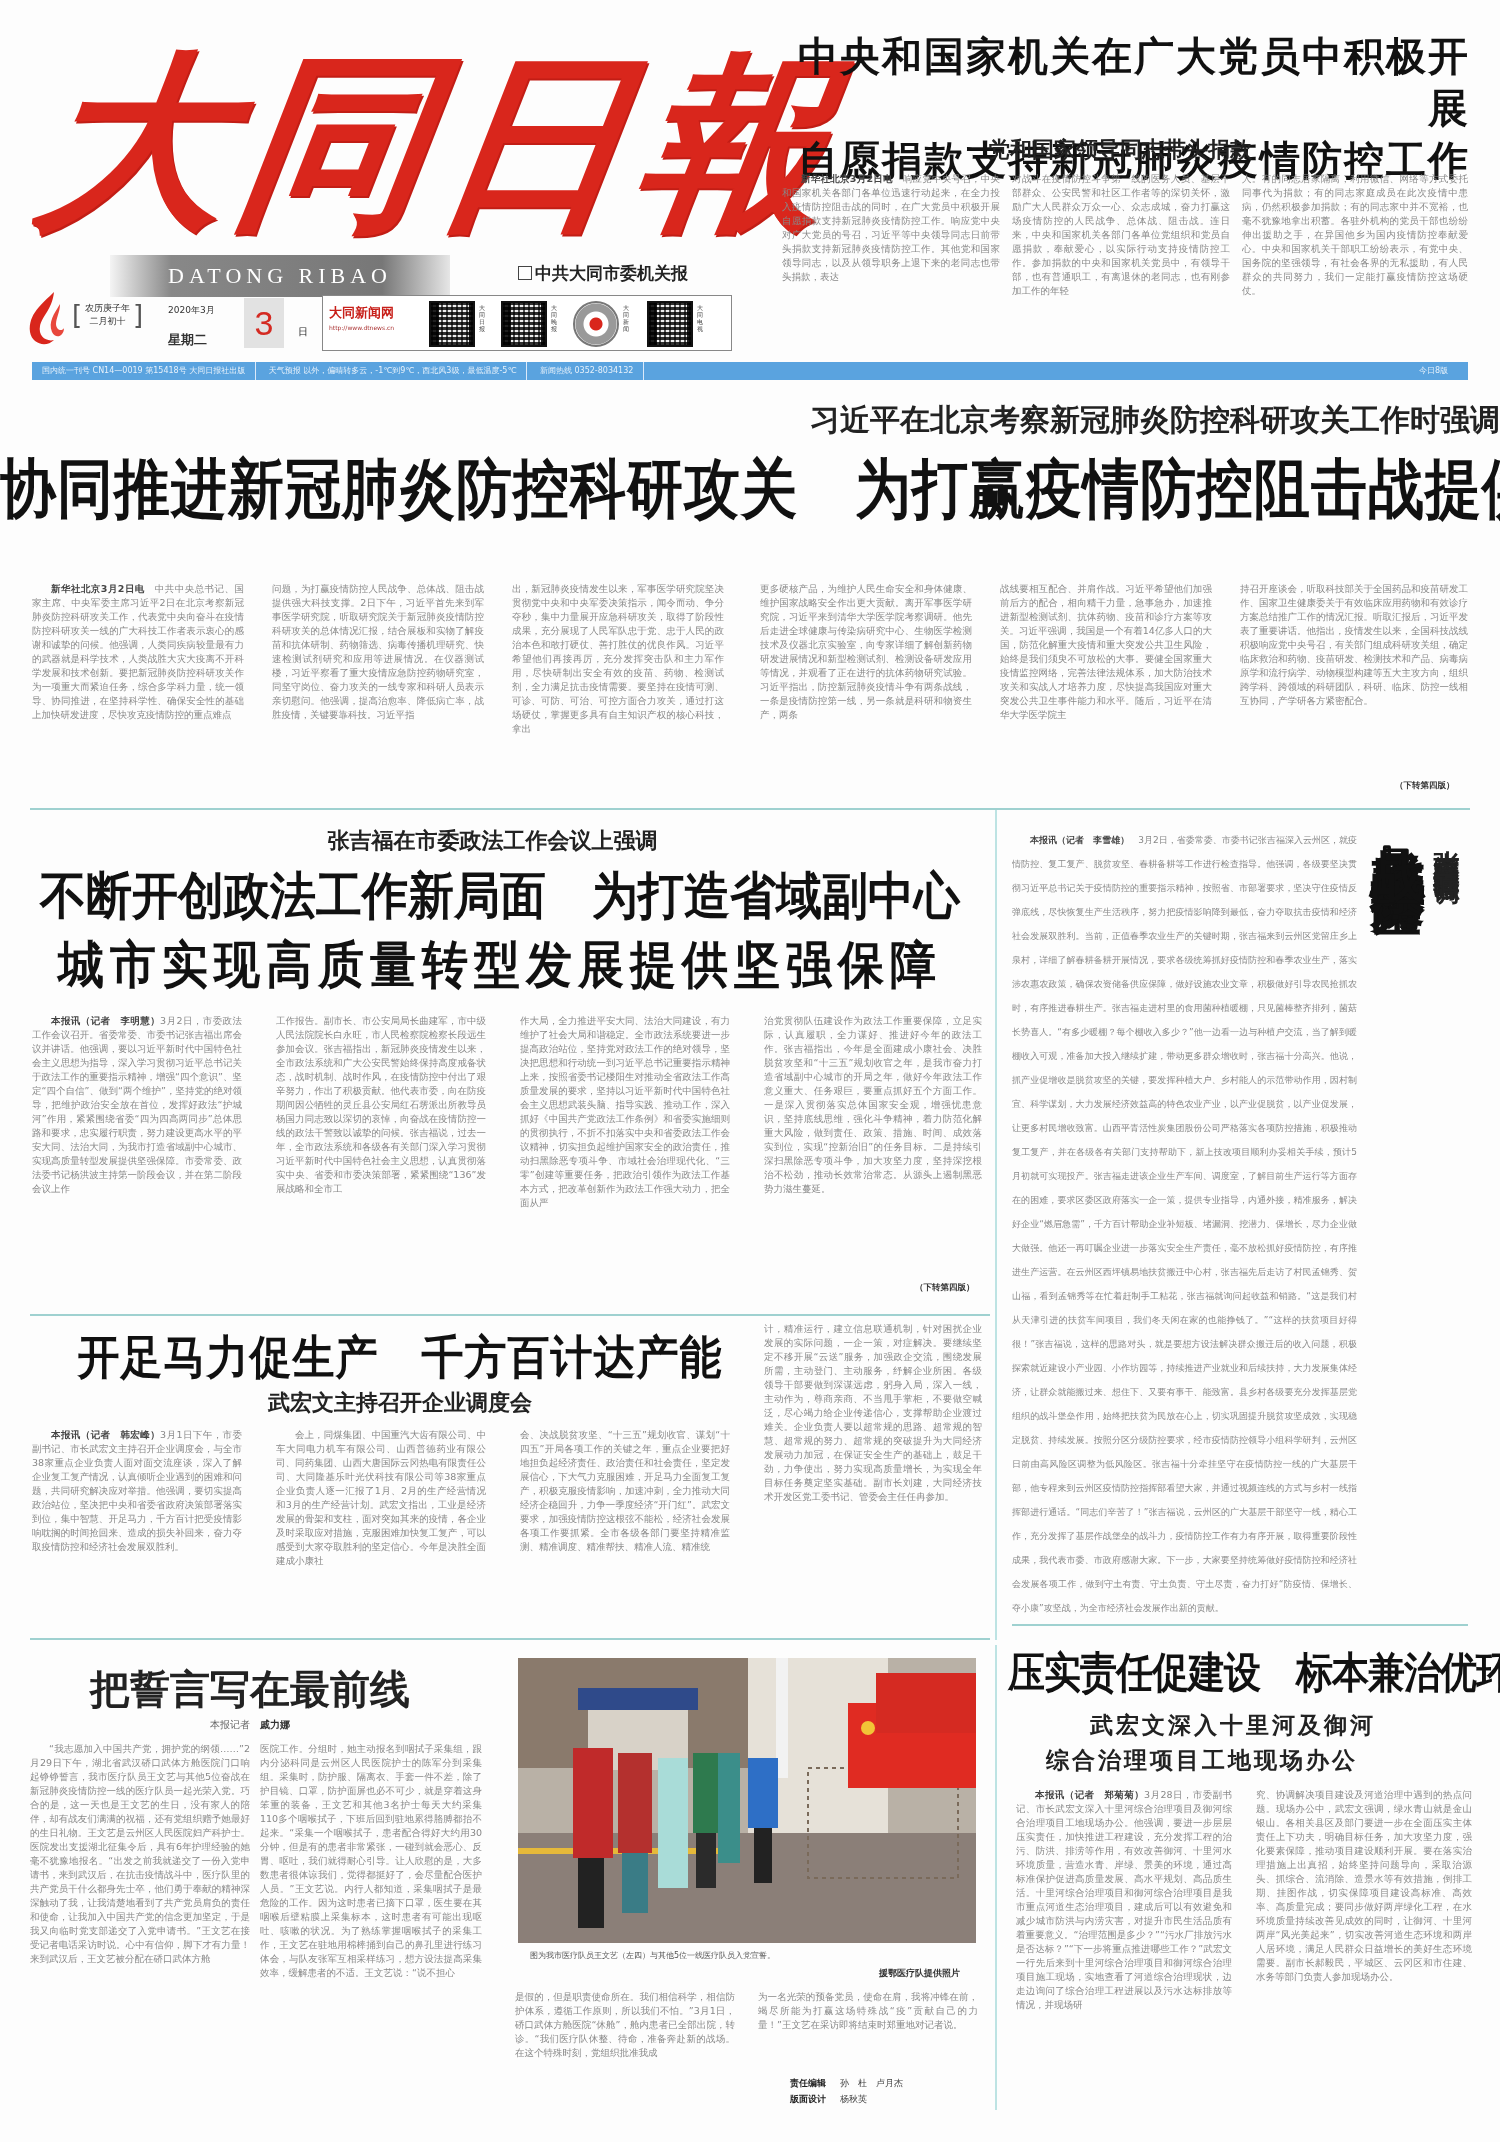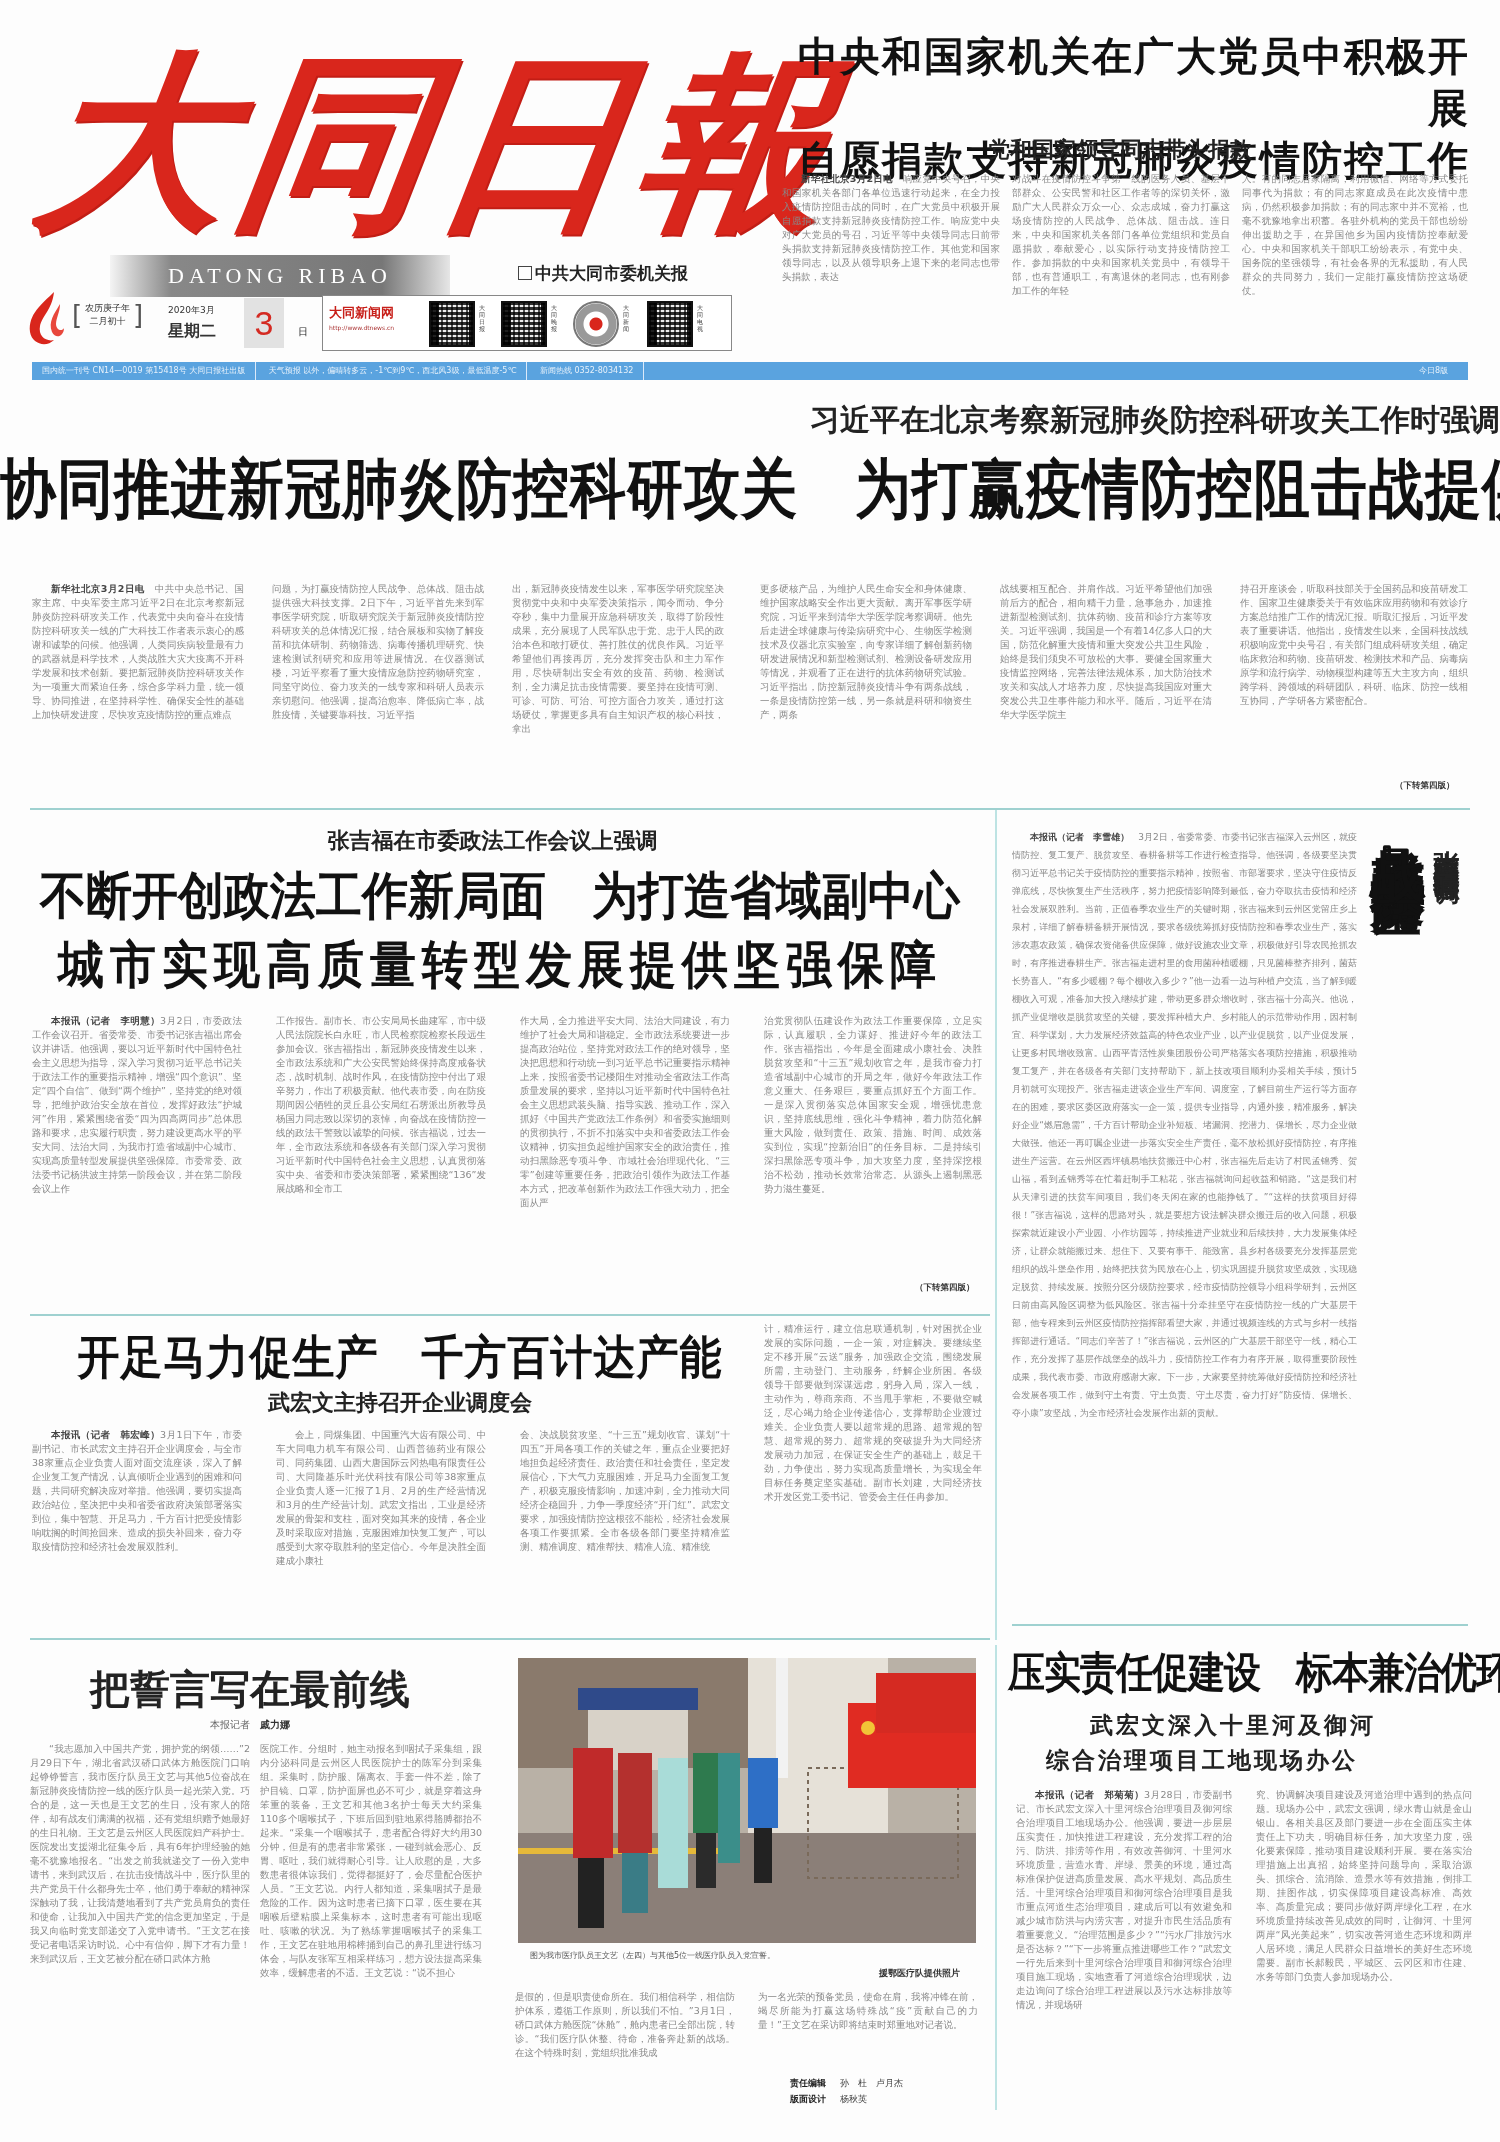--- a/index.html
+++ b/index.html
@@ -16,21 +16,21 @@
   .pinyin-bar { left: 110px; top: 255px; width: 340px; height: 42px;
     background: linear-gradient(90deg, #f4f4f4 0%, #888 18%, #777 80%, #e6e6e6 100%);
     color: #fff; font-family: "Liberation Serif", serif; font-size: 22px; letter-spacing: 5px;
     text-align: center; line-height: 42px; }
   .organ { left: 518px; top: 262px; font-family: "DejaVu Sans", sans-serif; font-weight: bold; font-size: 17px; color: #222; }
   .organ .box { display: inline-block; width: 14px; height: 14px; border: 1px solid #444; vertical-align: -1px; margin-right: 3px; }
   .flame-icon { left: 24px; top: 290px; width: 44px; height: 58px; }
   .lunar { left: 72px; top: 300px; font-family: "DejaVu Sans", sans-serif; font-size: 9px; color: #333; line-height: 13px; }
   .lunar .br { font-size: 26px; line-height: 30px; vertical-align: middle; color: #555; }
   .date-ym { left: 168px; top: 303px; font-family: "DejaVu Sans", sans-serif; font-size: 9px; color: #333; line-height: 14px; }
-  .date-ym .wd { font-size: 16px; font-weight: bold; display: block; margin-top: 7px; }
+  .date-ym .wd { font-size: 13px; font-weight: bold; display: block; margin-top: 16px; }
   .day-box { left: 244px; top: 298px; width: 40px; height: 50px; background: #e2e2e2;
     color: #d42a22; font-family: "Liberation Sans", sans-serif; font-size: 34px; text-align: center; line-height: 50px; }
   .day-unit { left: 298px; top: 325px; font-family: "DejaVu Sans", sans-serif; font-size: 10px; }
   .qr-panel { left: 322px; top: 295px; width: 410px; height: 56px; border: 1px solid #888; background: #fff; }
   .qr-brand { position: absolute; left: 6px; top: 8px; font-family: "DejaVu Sans", sans-serif; color: #c8201a; font-size: 13px; font-weight: bold; }
   .qr-brand small { display: block; font-size: 6px; color: #a33; font-weight: normal; margin-top: 2px; }
   .qr { position: absolute; top: 5px; width: 46px; height: 46px;
     background:
       linear-gradient(90deg, #222 0 8px, transparent 8px 38px, #222 38px 46px),
       repeating-linear-gradient(0deg, #333 0 3px, #fff 3px 5px),
@@ -172,21 +172,21 @@
     <p style="text-indent:0">作大局，全力推进平安大同、法治大同建设，有力维护了社会大局和谐稳定。全市政法系统要进一步提高政治站位，坚持党对政法工作的绝对领导，坚决把思想和行动统一到习近平总书记重要指示精神上来，按照省委书记楼阳生对推动全省政法工作高质量发展的要求，坚持以习近平新时代中国特色社会主义思想武装头脑、指导实践、推动工作，深入抓好《中国共产党政法工作条例》和省委实施细则的贯彻执行，不折不扣落实中央和省委政法工作会议精神，切实担负起维护国家安全的政治责任，推动扫黑除恶专项斗争、市域社会治理现代化、“三零”创建等重要任务，把政治引领作为政法工作基本方式，把改革创新作为政法工作强大动力，把全面从严</p>
   </div>
 <div class="col body-text" style="left:764px; top:1014px; width:218px; height:280px;">
     <p style="text-indent:0">治党贯彻队伍建设作为政法工作重要保障，立足实际，认真履职，全力谋好、推进好今年的政法工作。张吉福指出，今年是全面建成小康社会、决胜脱贫攻坚和“十三五”规划收官之年，是我市奋力打造省域副中心城市的开局之年，做好今年政法工作意义重大、任务艰巨，要重点抓好五个方面工作。一是深入贯彻落实总体国家安全观，增强忧患意识，坚持底线思维，强化斗争精神，着力防范化解重大风险，做到责任、政策、措施、时间、成效落实到位，实现“控新治旧”的任务目标。二是持续引深扫黑除恶专项斗争，加大攻坚力度，坚持深挖根治不松劲，推动长效常治常态。从源头上遏制黑恶势力滋生蔓延。</p>
   </div>
 <div class="abs" style="left:915px; top:1282px; font-family:'DejaVu Sans',sans-serif; font-size:8.5px; font-weight:bold; color:#333;">（下转第四版）</div>
 
 <div class="vrule" style="left:995px; top:810px; height:830px;"></div>
 <div class="rule" style="left:30px; top:1314px; width:960px;"></div>
 
-<div class="col body-text" style="left:1012px; top:828px; width:345px; height:790px; font-size:9px; line-height:18px;">
+<div class="col body-text" style="left:1012px; top:828px; width:345px; height:790px; font-size:9px; line-height:24px;">
     <p><span class="dateline">本报讯（记者　李雪雄）</span>　<span>3月2日，省委常委、市委书记张吉福深入云州区，就疫情防控、复工复产、脱贫攻坚、春耕备耕等工作进行检查指导。他强调，各级要坚决贯彻习近平总书记关于疫情防控的重要指示精神，按照省、市部署要求，坚决守住疫情反弹底线，尽快恢复生产生活秩序，努力把疫情影响降到最低，奋力夺取抗击疫情和经济社会发展双胜利。当前，正值春季农业生产的关键时期，张吉福来到云州区党留庄乡上泉村，详细了解春耕备耕开展情况，要求各级统筹抓好疫情防控和春季农业生产，落实涉农惠农政策，确保农资储备供应保障，做好设施农业文章，积极做好引导农民抢抓农时，有序推进春耕生产。张吉福走进村里的食用菌种植暖棚，只见菌棒整齐排列，菌菇长势喜人。“有多少暖棚？每个棚收入多少？”他一边看一边与种植户交流，当了解到暖棚收入可观，准备加大投入继续扩建，带动更多群众增收时，张吉福十分高兴。他说，抓产业促增收是脱贫攻坚的关键，要发挥种植大户、乡村能人的示范带动作用，因村制宜、科学谋划，大力发展经济效益高的特色农业产业，以产业促脱贫，以产业促发展，让更多村民增收致富。山西平青活性炭集团股份公司严格落实各项防控措施，积极推动复工复产，并在各级各有关部门支持帮助下，新上技改项目顺利办妥相关手续，预计5月初就可实现投产。张吉福走进该企业生产车间、调度室，了解目前生产运行等方面存在的困难，要求区委区政府落实一企一策，提供专业指导，内通外接，精准服务，解决好企业“燃眉急需”，千方百计帮助企业补短板、堵漏洞、挖潜力、保增长，尽力企业做大做强。他还一再叮嘱企业进一步落实安全生产责任，毫不放松抓好疫情防控，有序推进生产运营。在云州区西坪镇易地扶贫搬迁中心村，张吉福先后走访了村民孟锦秀、贺山福，看到孟锦秀等在忙着赶制手工粘花，张吉福就询问起收益和销路。“这是我们村从天津引进的扶贫车间项目，我们冬天闲在家的也能挣钱了。”“这样的扶贫项目好得很！”张吉福说，这样的思路对头，就是要想方设法解决群众搬迁后的收入问题，积极探索就近建设小产业园、小作坊园等，持续推进产业就业和后续扶持，大力发展集体经济，让群众就能搬过来、想住下、又要有事干、能致富。县乡村各级要充分发挥基层党组织的战斗堡垒作用，始终把扶贫为民放在心上，切实巩固提升脱贫攻坚成效，实现稳定脱贫、持续发展。按照分区分级防控要求，经市疫情防控领导小组科学研判，云州区日前由高风险区调整为低风险区。张吉福十分牵挂坚守在疫情防控一线的广大基层干部，他专程来到云州区疫情防控指挥部看望大家，并通过视频连线的方式与乡村一线指挥部进行通话。“同志们辛苦了！”张吉福说，云州区的广大基层干部坚守一线，精心工作，充分发挥了基层作战堡垒的战斗力，疫情防控工作有力有序开展，取得重要阶段性成果，我代表市委、市政府感谢大家。下一步，大家要坚持统筹做好疫情防控和经济社会发展各项工作，做到守土有责、守土负责、守土尽责，奋力打好“防疫情、保增长、夺小康”攻坚战，为全市经济社会发展作出新的贡献。</span></p>
   </div>
 <div class="abs vertical-kicker" style="left:1430px; top:830px; height:450px; font-size:26px; letter-spacing:2px;">张吉福深入云州区检查指导时强调</div>
 <div class="abs vertical-head" style="left:1368px; top:840px; height:780px; font-size:54px; letter-spacing:-2px; line-height:60px;">全力打好『防疫情保增长夺小康』攻坚战</div>
 
 <div class="rule" style="left:1012px; top:1624px; width:456px;"></div>
 
 <div class="abs headline-main" style="left:30px; top:1330px; width:740px; font-size:42px; transform:scaleY(1.1); letter-spacing:1px;">开足马力促生产　千方百计达产能</div>
 <div class="abs kicker" style="left:30px; top:1388px; width:740px; font-size:22px;">武宏文主持召开企业调度会</div>
 <div class="col body-text" style="left:32px; top:1428px; width:210px; height:190px;">

